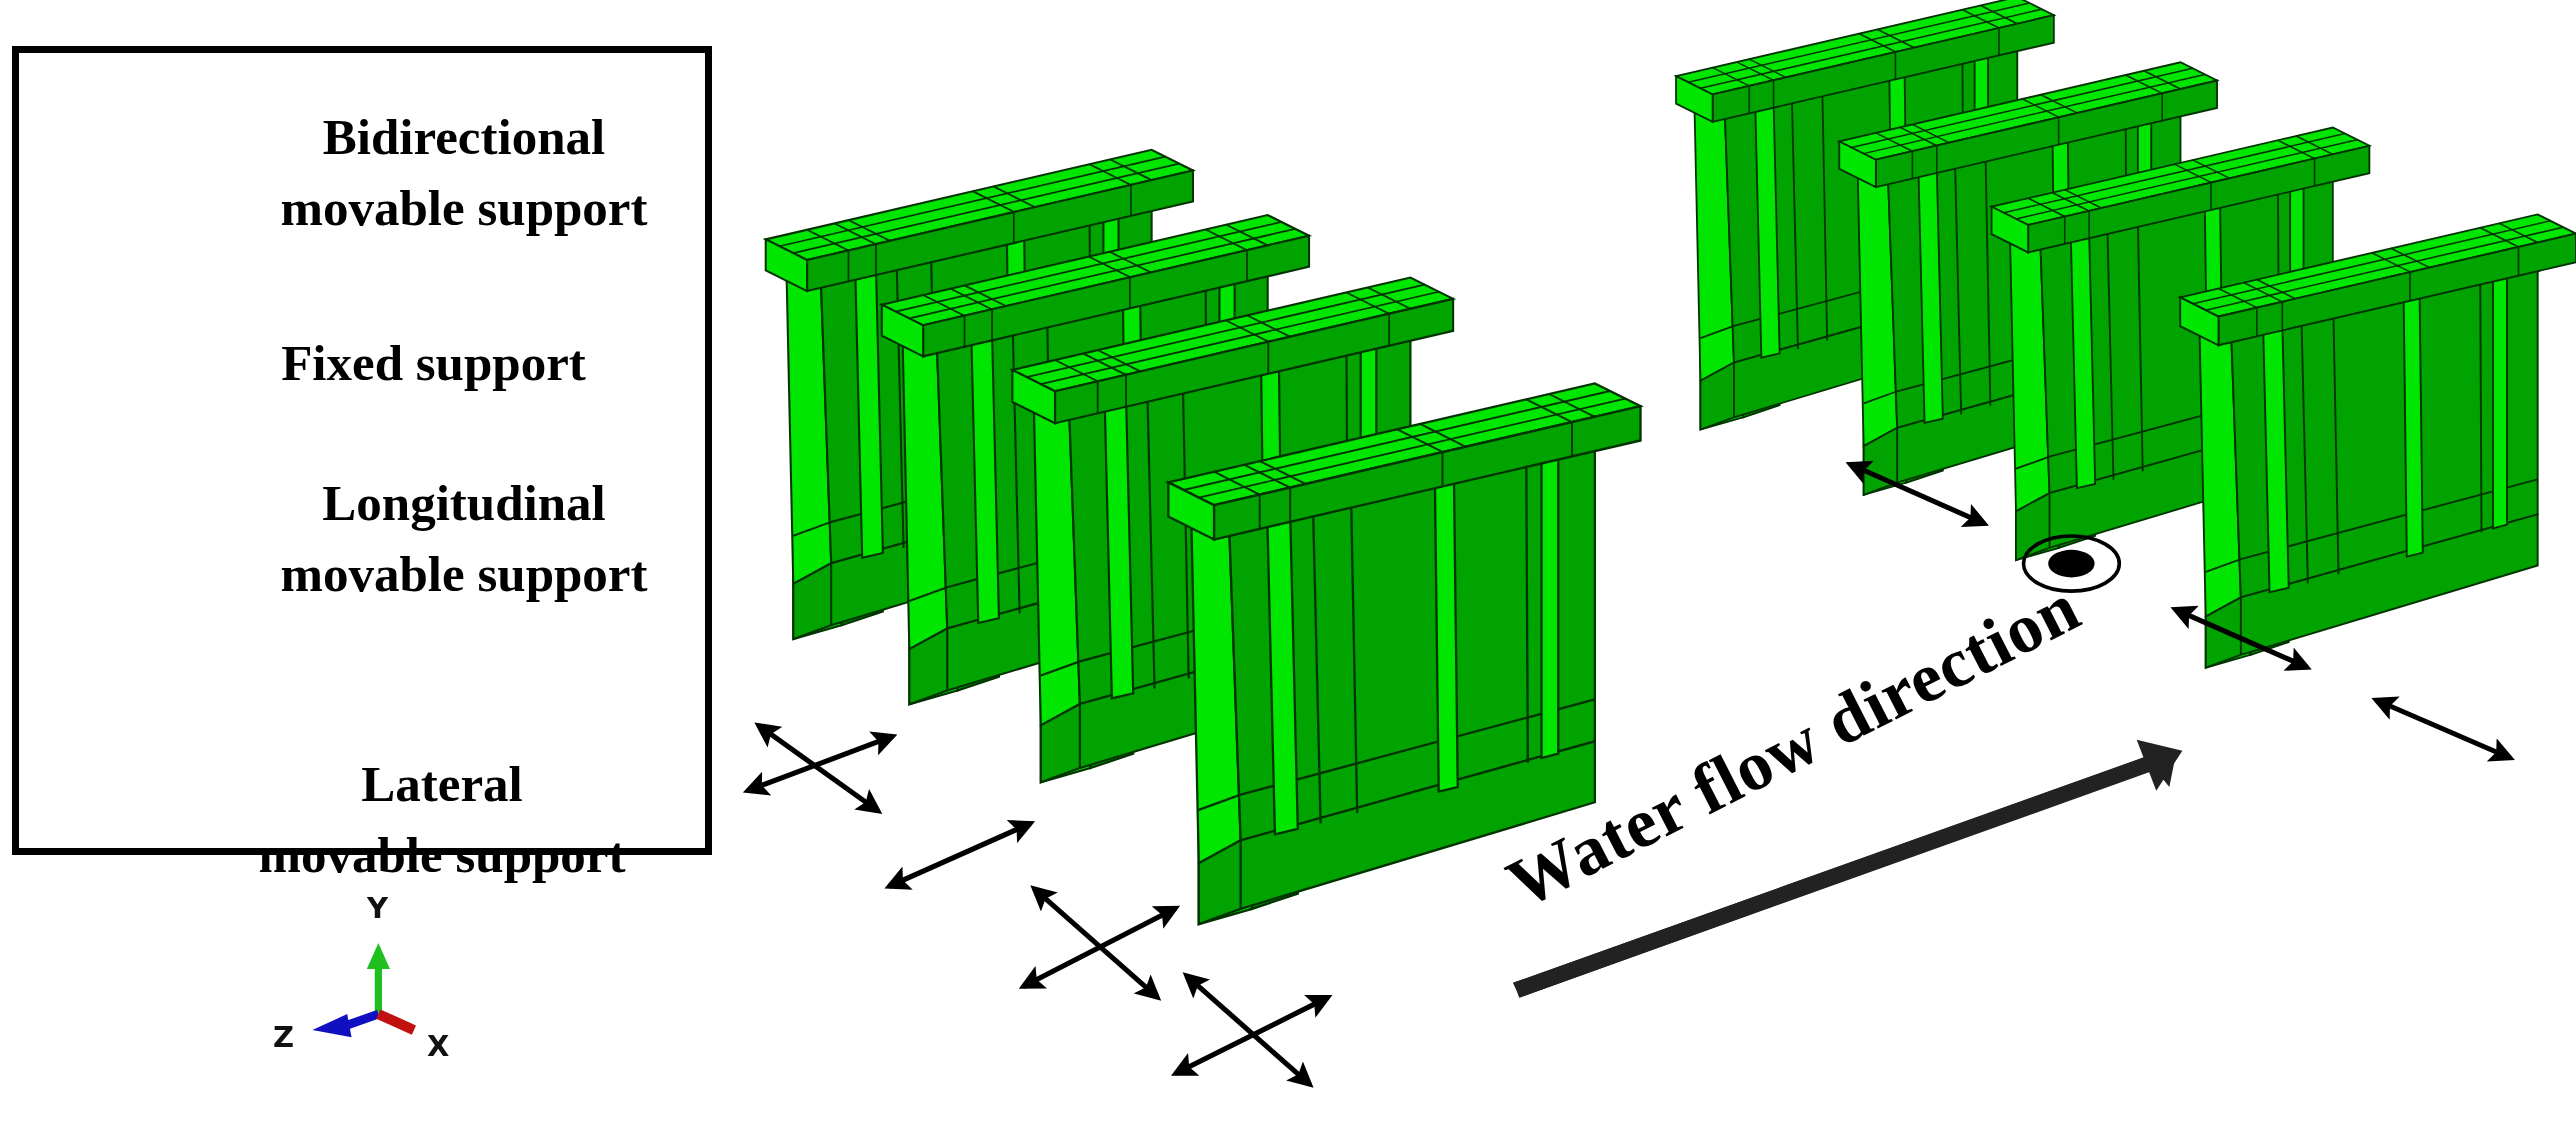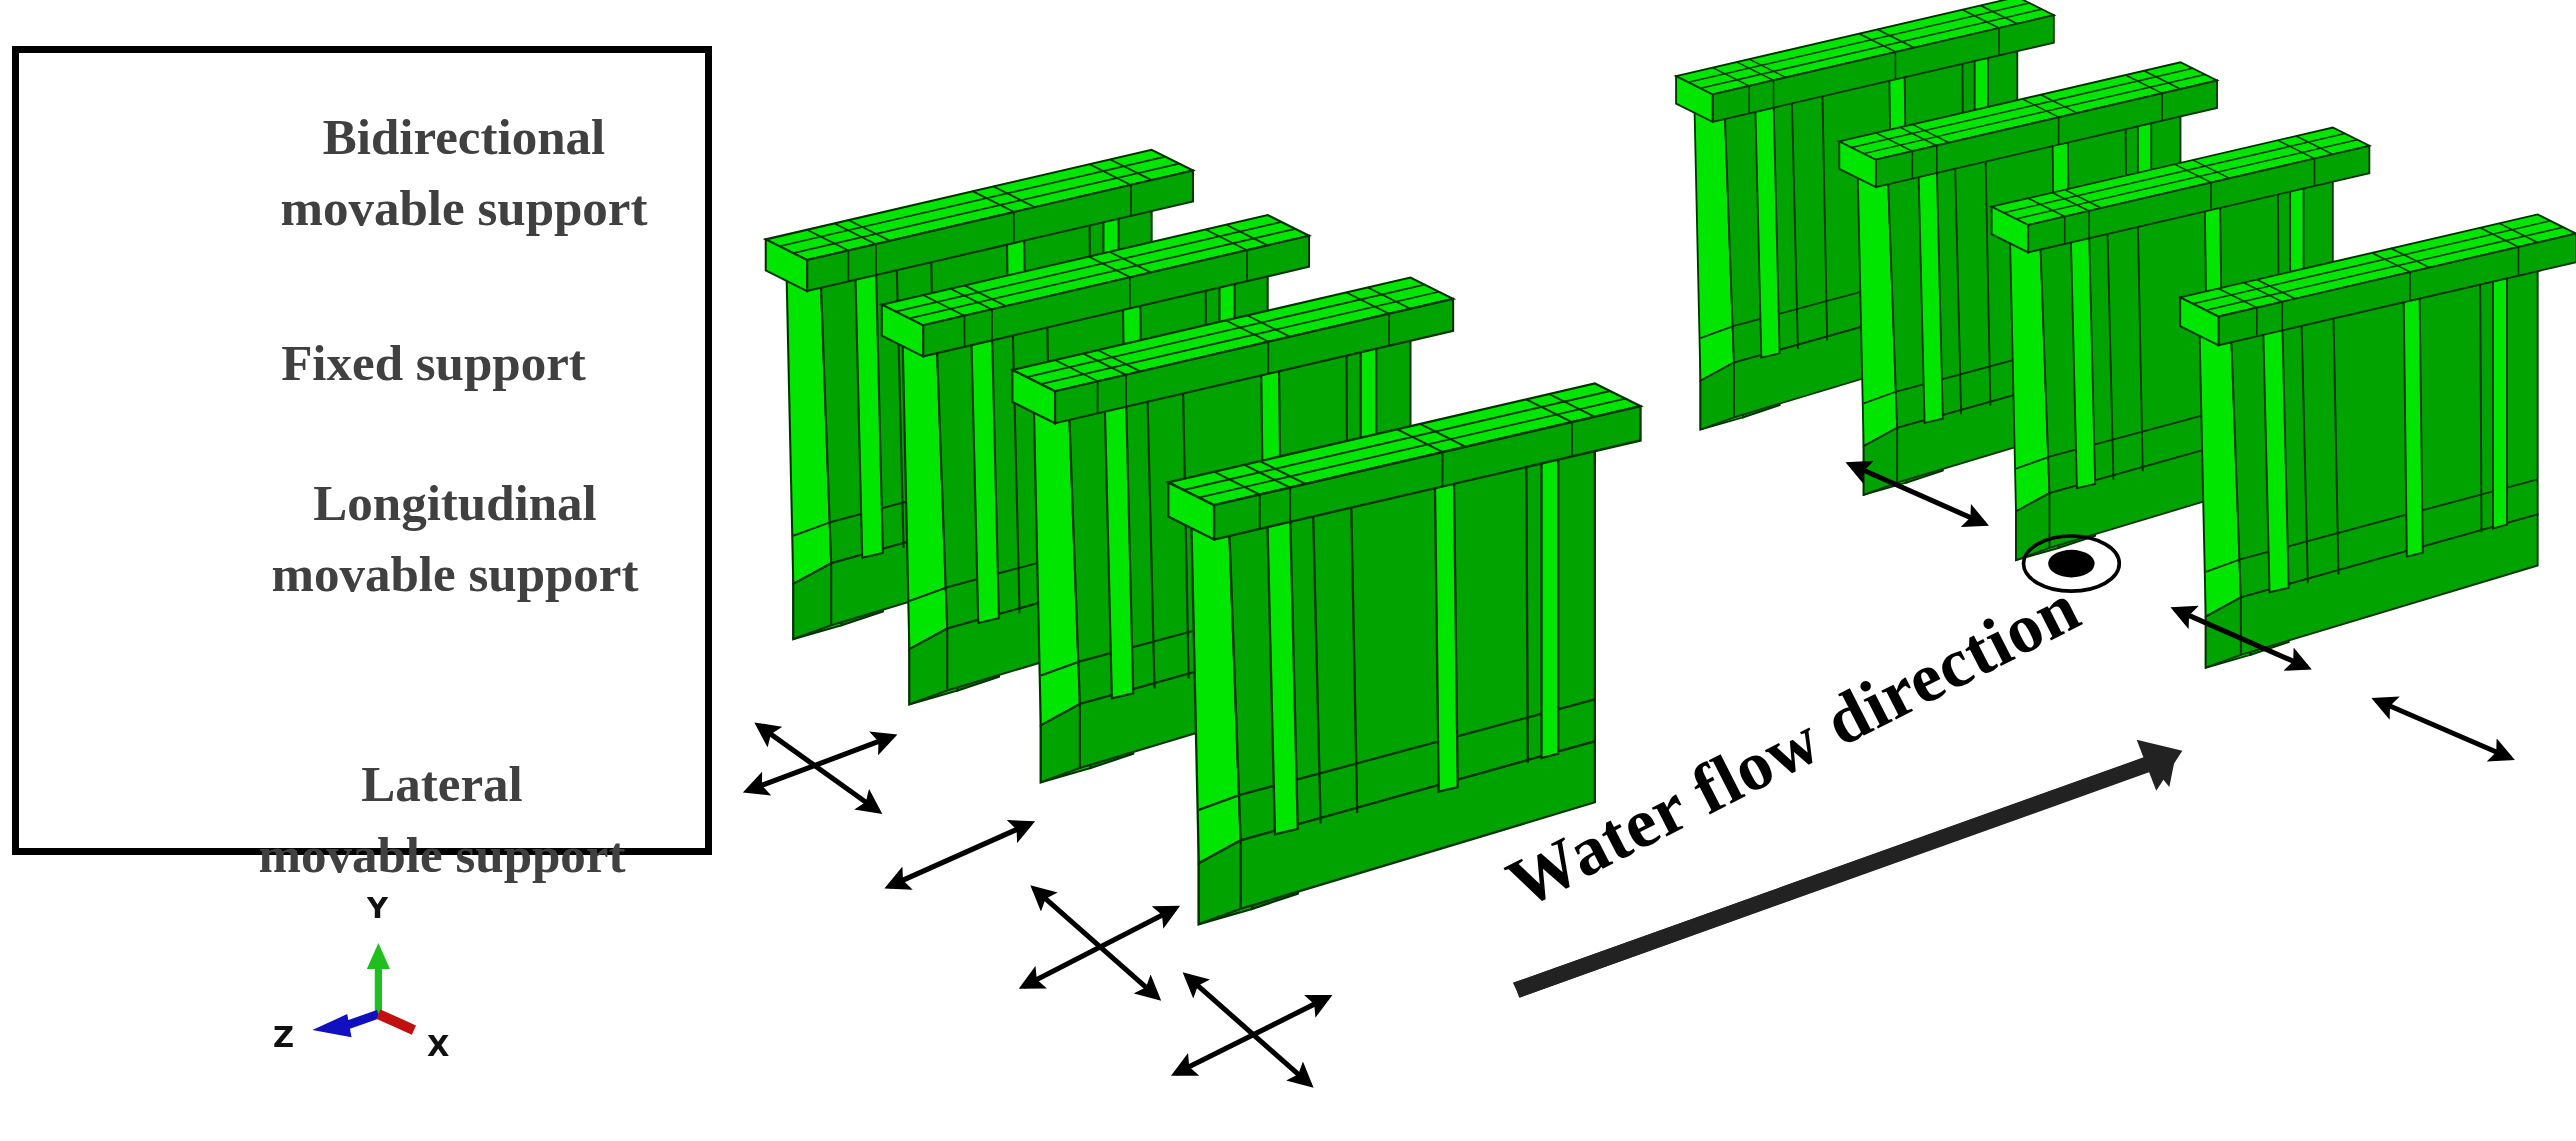--- a/index.html
+++ b/index.html
@@ -2,21 +2,21 @@
 <html style="font-size:11.6px"><head>
 <meta charset="utf-8">
 <style>
   html, body { margin: 0; padding: 0; background: #ffffff; }
   body { width: 2576px; height: 1141px; position: relative; overflow: hidden;
          font-family: "Liberation Serif", "DejaVu Serif", serif; }
   #scene { position: absolute; left: 0; top: 0; width: 2576px; height: 1141px; }
   .legend-box { position: absolute; left: 11.6px; top: 46px; width: 686px; height: 795px;
                 border: 7.3px solid #000; background: #fff; box-sizing: content-box; }
   .legend-label { position: absolute; font-weight: bold; font-size: 51px; line-height: 71px;
-                  color: #404040; text-align: center; white-space: nowrap; }
+                  color: #000000; text-align: center; white-space: nowrap; }
   .flow-label { position: absolute; left: 1495px; top: 853px; font-weight: bold; font-style: normal;
                 font-size: 70px; color: #000; transform-origin: 0 0; transform: rotate(-27deg);
                 white-space: nowrap; letter-spacing: 0.7px; }
   .axis-label { position: absolute; font-family: "DejaVu Sans", sans-serif; font-weight: bold;
                 font-size: 29px; color: #111; }
 </style>
 </head>
 <body>
 
 <svg id="scene" viewBox="0 0 3550 1573" xmlns="http://www.w3.org/2000/svg">
@@ -150,21 +150,21 @@
 </svg>
 
 <div class="legend-box"></div>
 <div class="legend-label" style="left:261px; top:102px; width:406px;">
   <div>Bidirectional</div>
   <div>movable support</div>
 </div>
 <div class="legend-label" style="left:245px; top:328px; width:377px;">
   <div>Fixed support</div>
 </div>
-<div class="legend-label" style="left:252px; top:468px; width:406px;">
+<div class="legend-label" style="left:261px; top:468px; width:406px;">
   <div>Longitudinal</div>
   <div>movable support</div>
 </div>
 <div class="legend-label" style="left:239px; top:701px; width:406px;margin-top:48px;">
   <div>Lateral</div>
   <div>movable support</div>
 </div>
 
 <div class="flow-label">Water flow direction</div>
 

